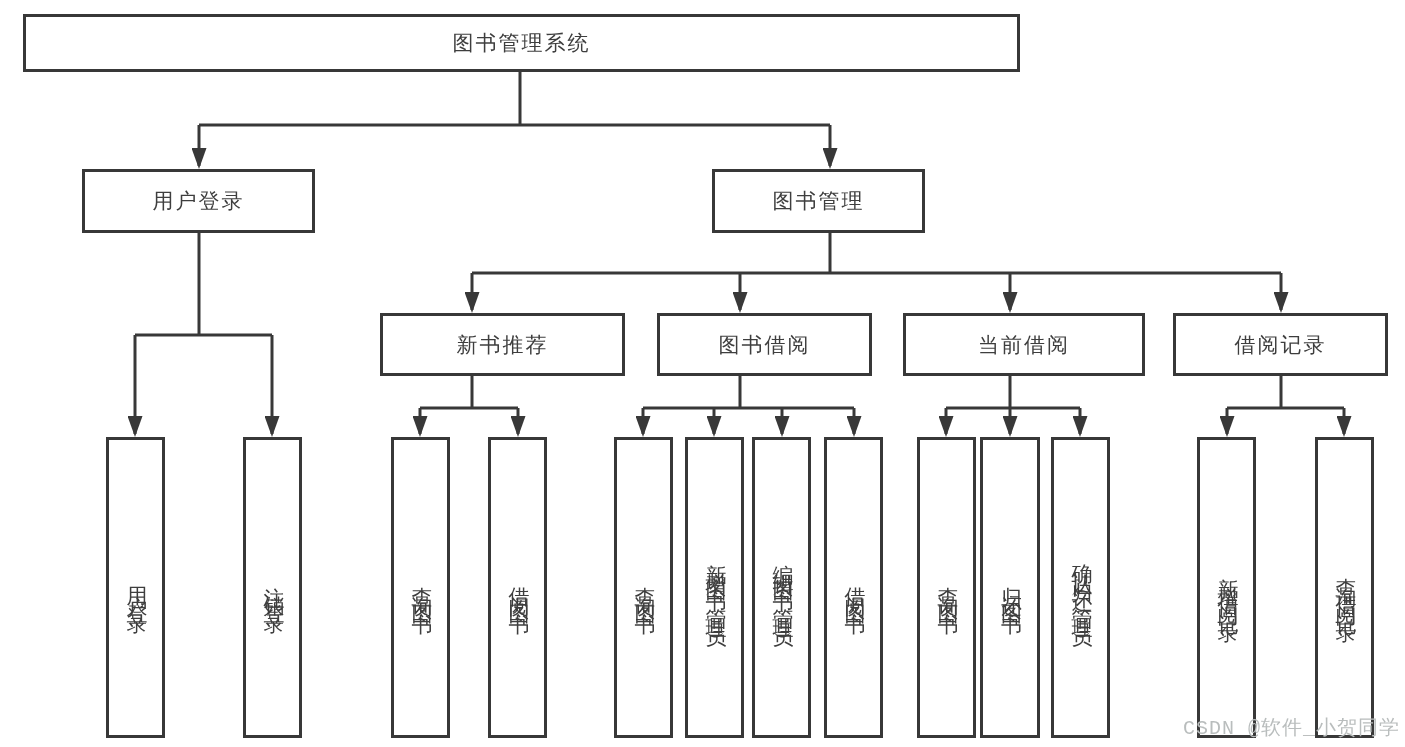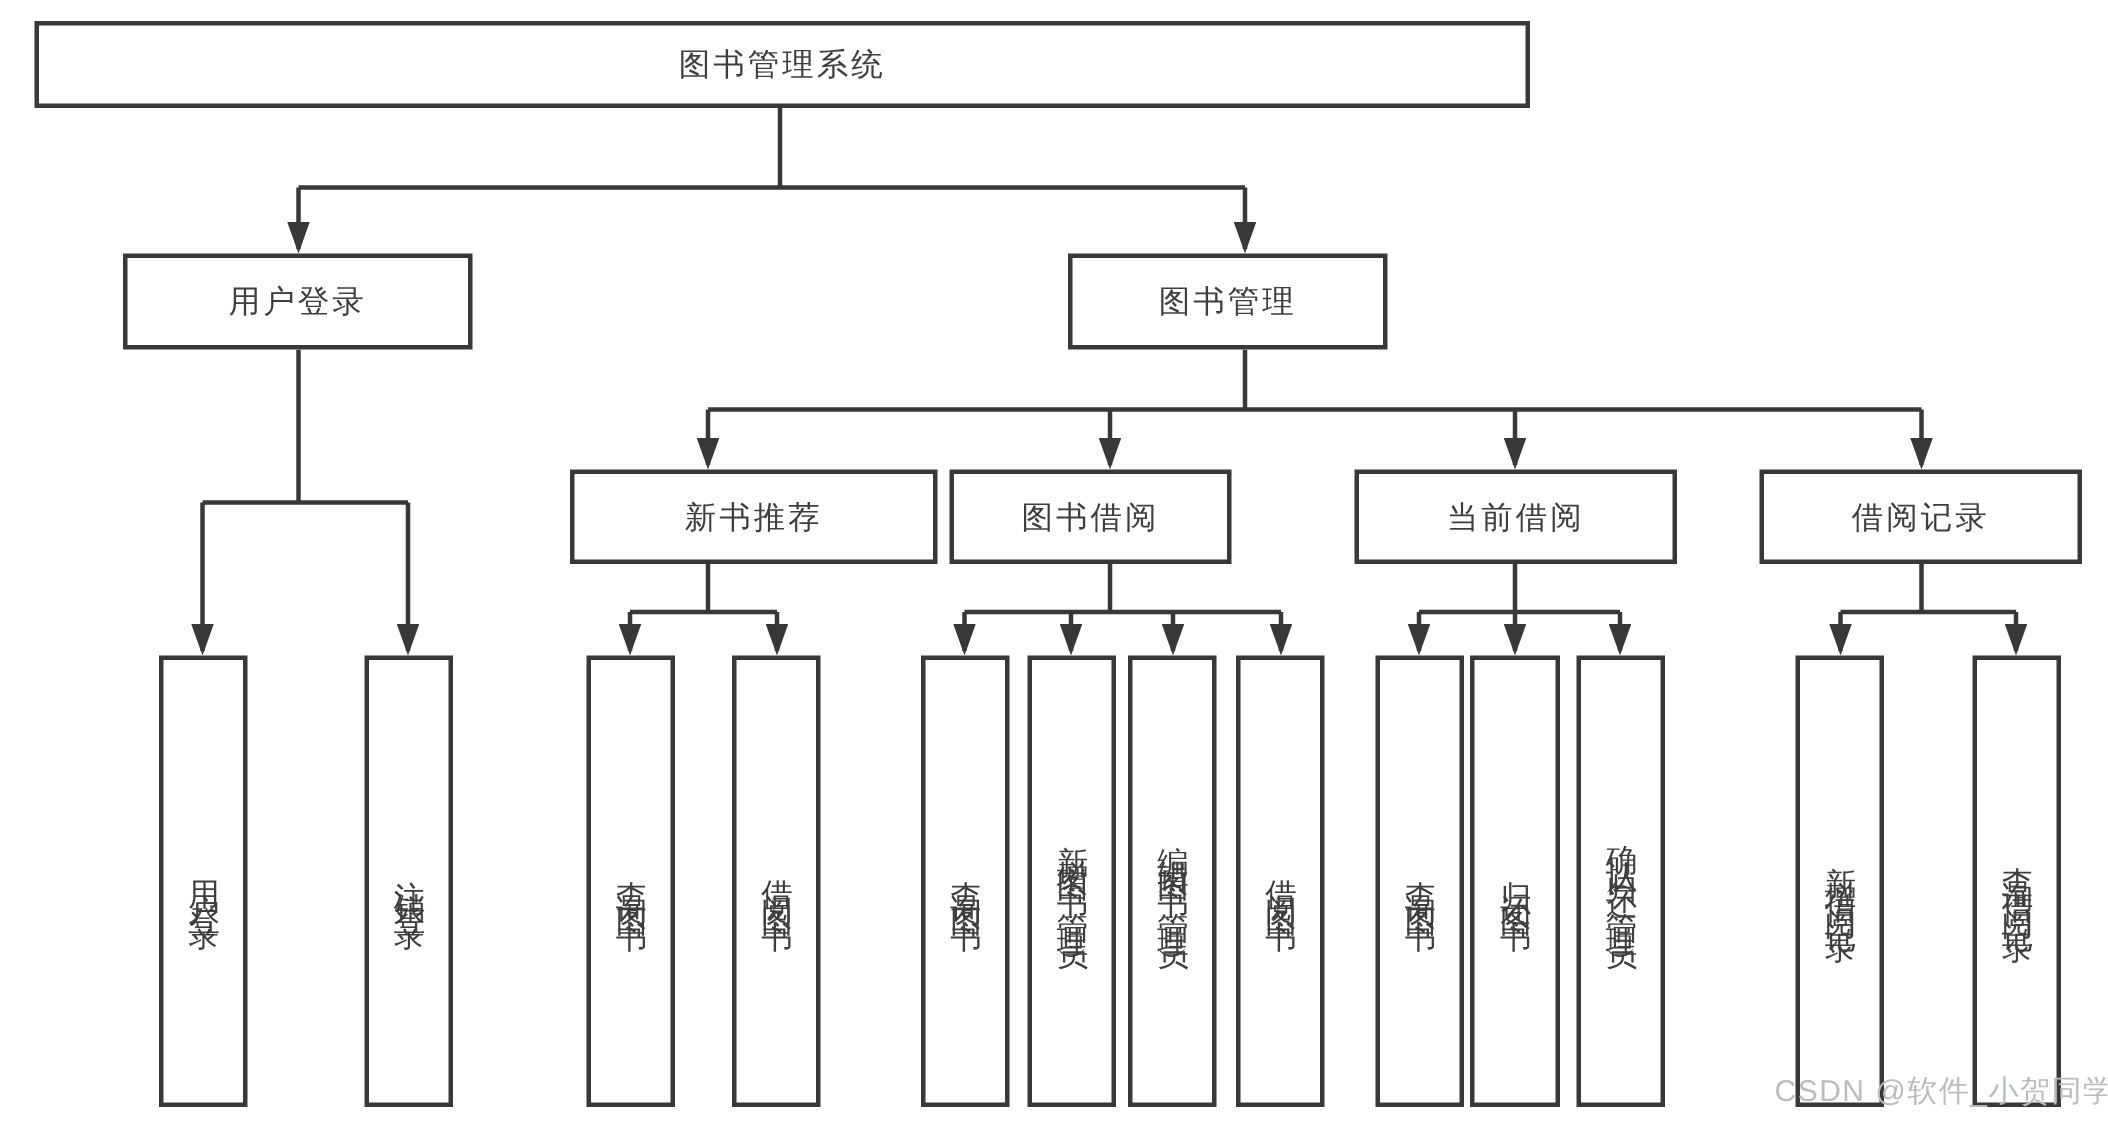--- a/index.html
+++ b/index.html
@@ -7,21 +7,21 @@
     --box_border:#383838;
     --text:#3e3e3e;
     --watermark:#b9bdbd;
     --background:#ffffff;
   }
   html,body{margin:0;padding:0;background:var(--background);}
   #stage{
     position:relative;
     width:1405px;height:747px;
     background:var(--background);
-    font-family:Liberation Sans, sans-serif;
+    font-family:Liberation Mono, monospace;
     overflow:hidden;
   }
   #connectors{position:absolute;left:0;top:0;z-index:1;}
   #connectors .wire{stroke:var(--line);stroke-width:3;fill:none;}
   #connectors .arrowhead{fill:var(--line);}
   .box{
     position:absolute;
     box-sizing:border-box;
     border:3px solid var(--box_border);
     background:var(--background);
@@ -107,24 +107,24 @@
   <div class="box hbox" style="left:82px;top:169px;width:233px;height:64px">
     <span>用户登录</span>
   </div>
   <div class="box hbox" style="left:712px;top:169px;width:213px;height:64px">
     <span>图书管理</span>
   </div>
 
   <div class="box hbox" style="left:380px;top:313px;width:245px;height:63px">
     <span>新书推荐</span>
   </div>
-  <div class="box hbox" style="left:633px;top:313px;width:188px;height:63px">
+  <div class="box hbox" style="left:657px;top:313px;width:215px;height:63px">
     <span>图书借阅</span>
   </div>
-  <div class="box hbox" style="left:903px;top:313px;width:215px;height:63px">
+  <div class="box hbox" style="left:903px;top:313px;width:242px;height:63px">
     <span>当前借阅</span>
   </div>
   <div class="box hbox" style="left:1173px;top:313px;width:215px;height:63px">
     <span>借阅记录</span>
   </div>
 
   <div class="box vbox" style="left:106px;top:437px;width:59px;height:301px">
     <span>用户登录</span>
   </div>
   <div class="box vbox" style="left:243px;top:437px;width:59px;height:301px">

